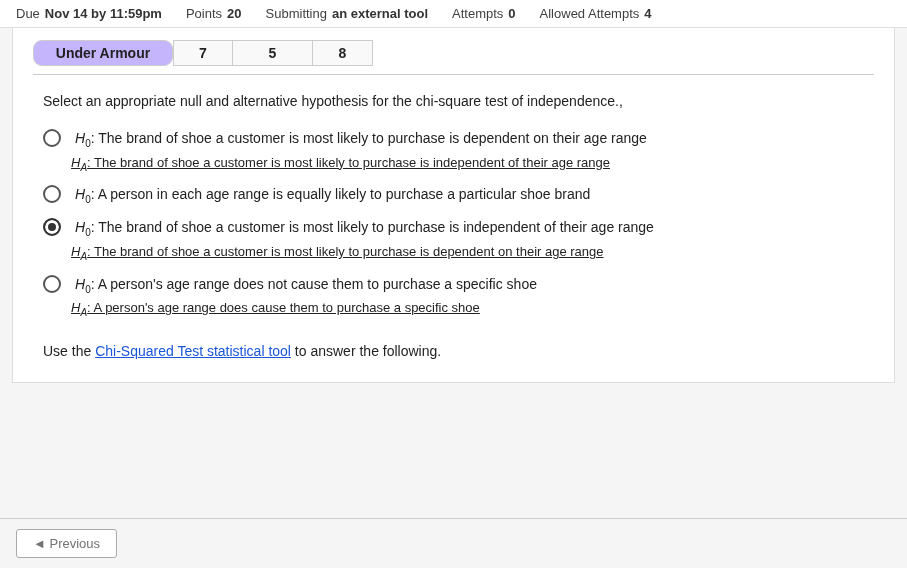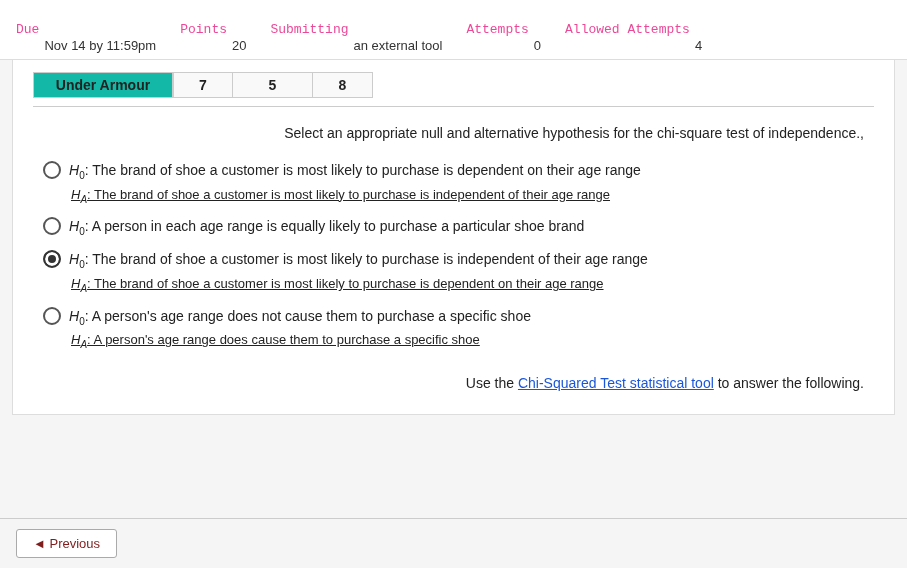--- a/index.html
+++ b/index.html
@@ -22,26 +22,24 @@
       border-bottom: 1px solid #ddd;
       font-size: 13px;
       color: #333;
     }
     .top-bar-item {
       display: flex;
       align-items: center;
       gap: 5px;
     }
     .top-bar-label {
-      color: #ec4899;
-      font-family: Liberation Mono, monospace;
+      color: #404040;
     }
     .top-bar-value {
-      font-weight: 400;
-      margin-top: 32px;
+      font-weight: 700;
     }
 
     .content-area {
       background: #fff;
       margin: 0 12px;
       padding: 12px 0 20px 0;
       border: 1px solid #ddd;
       border-top: none;
     }
 
@@ -57,60 +55,60 @@
       display: flex;
       align-items: center;
       justify-content: center;
       padding: 4px 16px;
       border: 1px solid #ccc;
       background: #f9f9f9;
       font-weight: bold;
       font-size: 14px;
     }
     .score-cell.label {
-      background: #14b8a6;
+      background: #c4b5fd;
       font-weight: bold;
       min-width: 140px;
+      border-radius: 9px;
     }
     .score-cell.num {
       min-width: 60px;
     }
     .score-cell.mid {
       min-width: 80px;
       border-left: none;
     }
     .score-cell.last {
       min-width: 60px;
       border-left: none;
     }
 
     .question-body {
       padding: 0 30px;
-      text-align: right;
     }
 
     .question-prompt {
       font-size: 14px;
       margin-bottom: 16px;
       line-height: 1.5;
     }
 
     .options-list {
       list-style: none;
       margin-bottom: 20px;
     }
 
     .option-item {
       margin-bottom: 10px;
     }
 
     .option-row {
       display: flex;
       align-items: flex-start;
-      gap: 8px;
+      gap: 14px;
       margin-bottom: 2px;
     }
 
     .option-sub {
       display: flex;
       align-items: flex-start;
       gap: 8px;
       margin-left: 28px;
       margin-bottom: 2px;
     }
@@ -168,21 +166,21 @@
       align-items: center;
     }
 
     .prev-button {
       background: #fff;
       border: 1px solid #aaa;
       padding: 6px 16px;
       font-size: 13px;
       cursor: pointer;
       border-radius: 3px;
-      color: #7f1d1d;
+      color: #737373;
       display: flex;
       align-items: center;
       gap: 4px;
     }
 
     
     sub {
       font-size: 10px;
     }
   </style>

